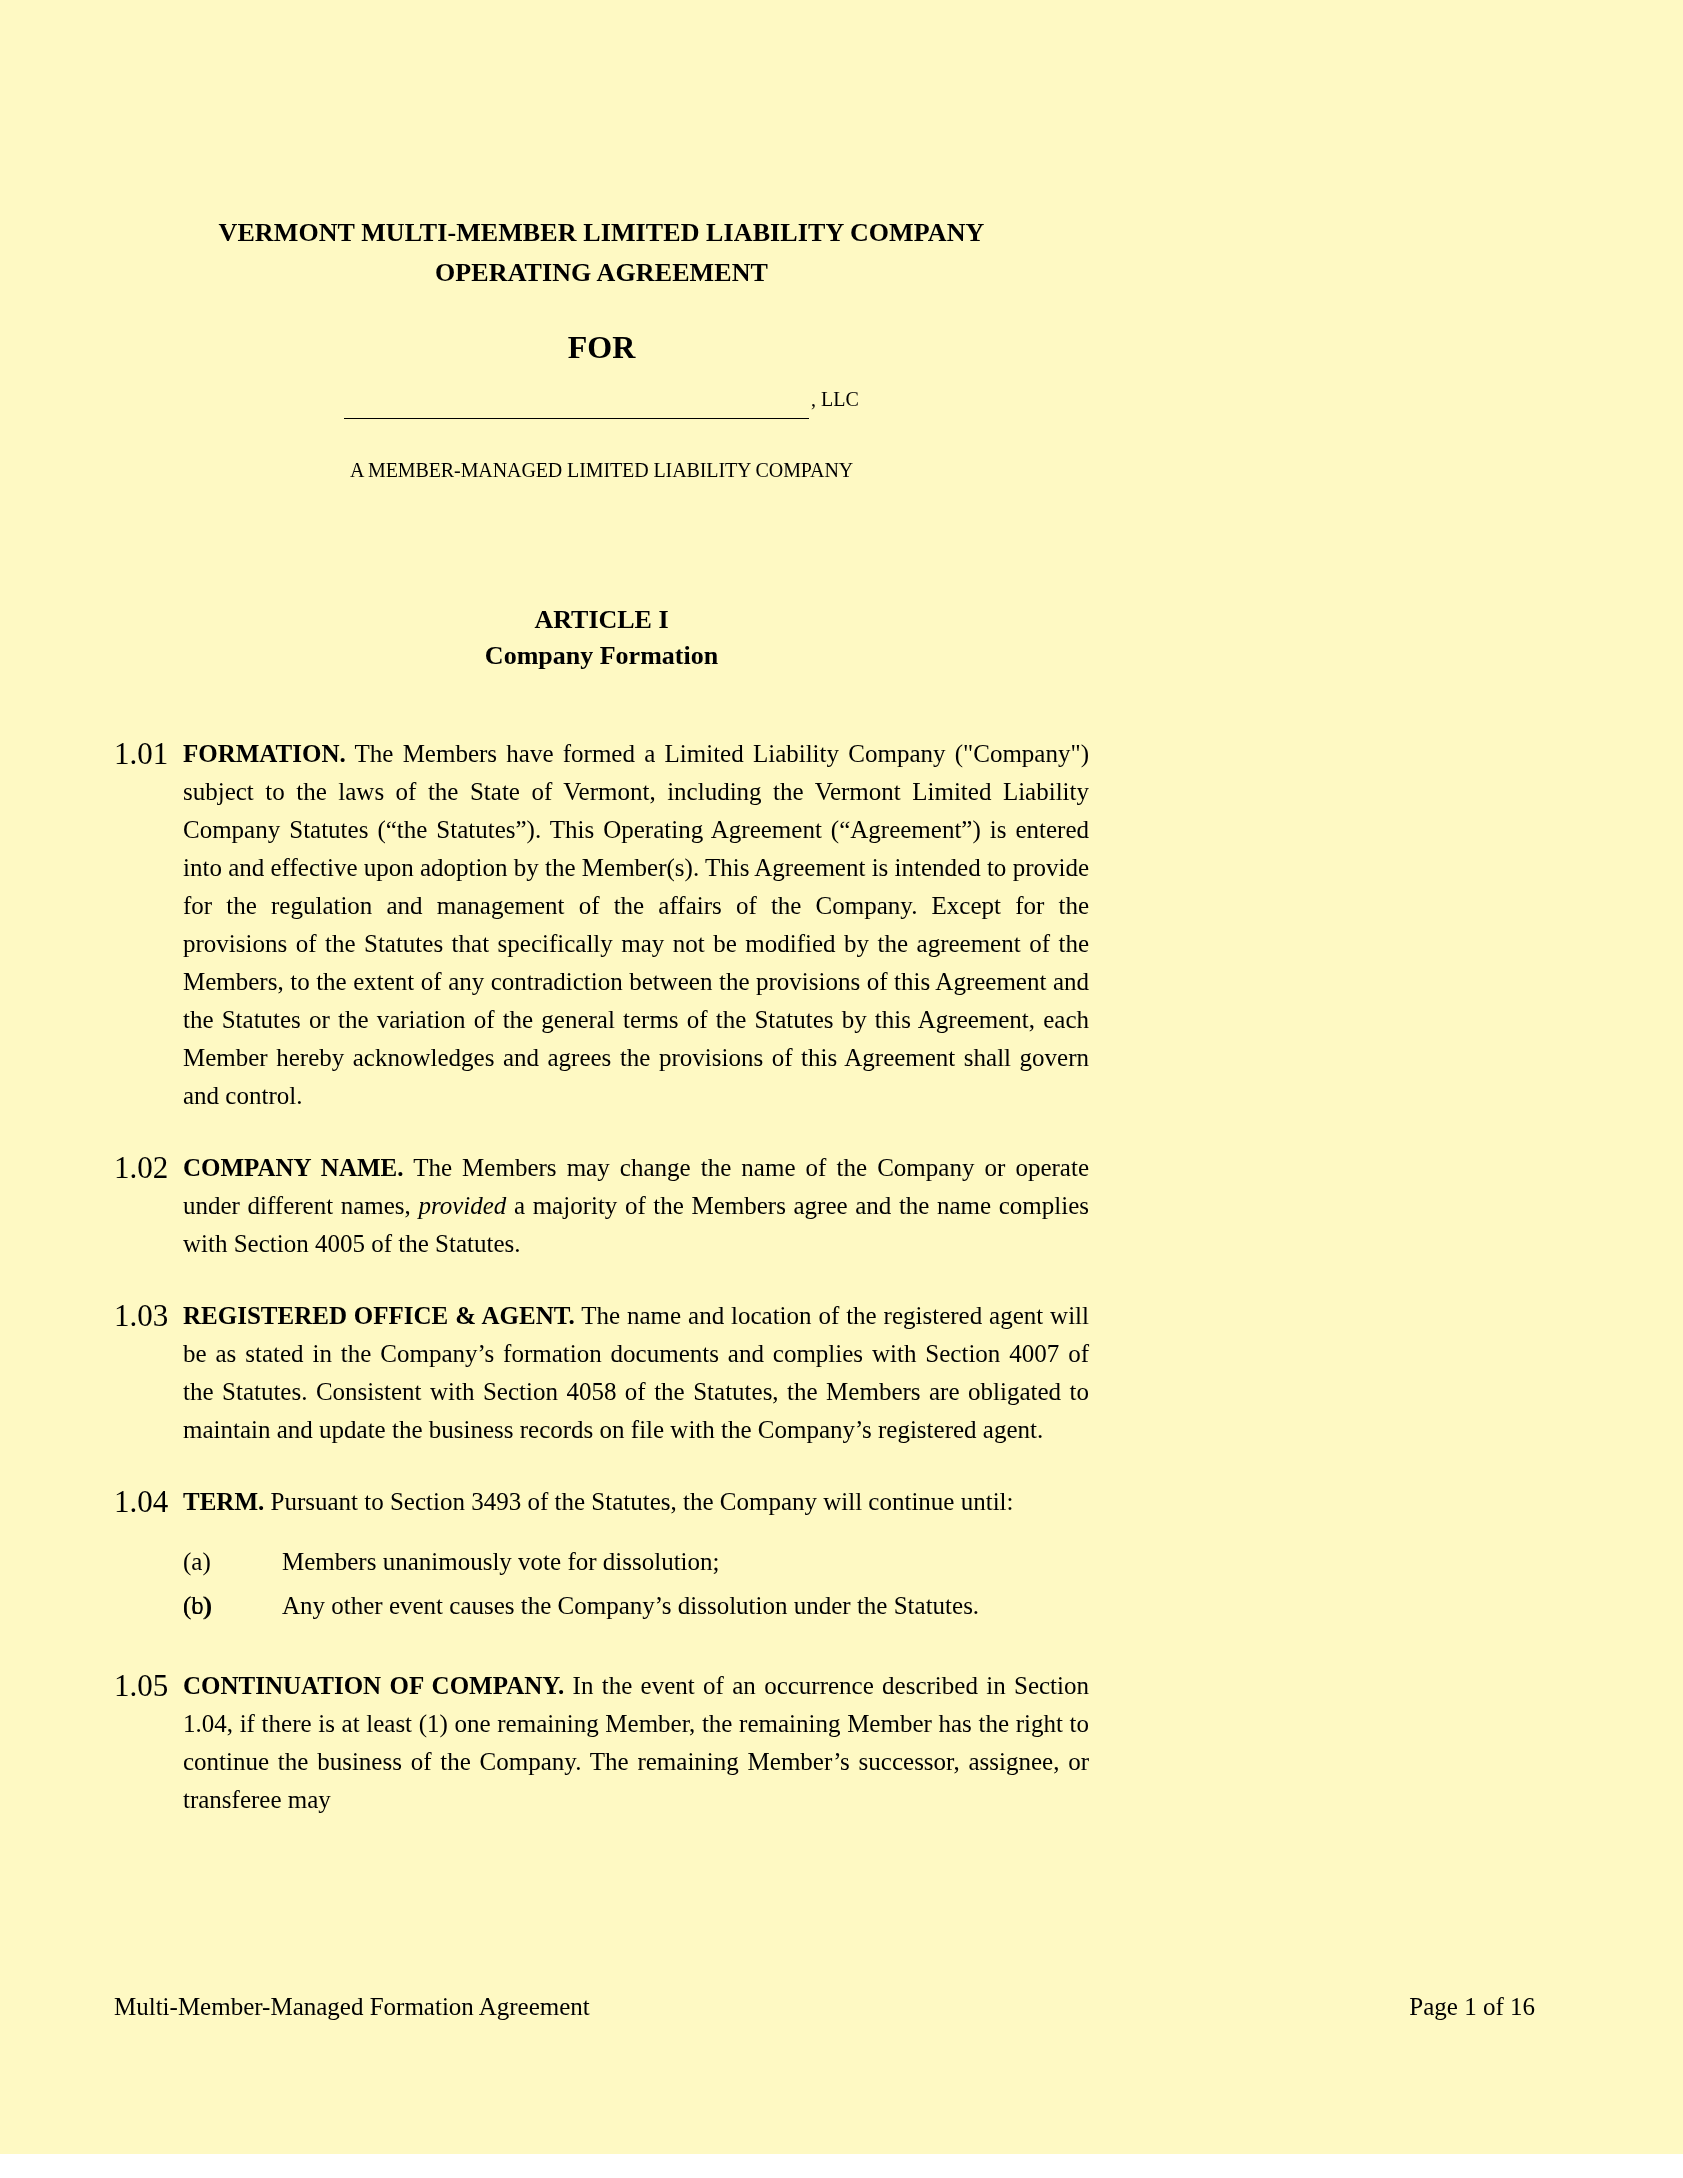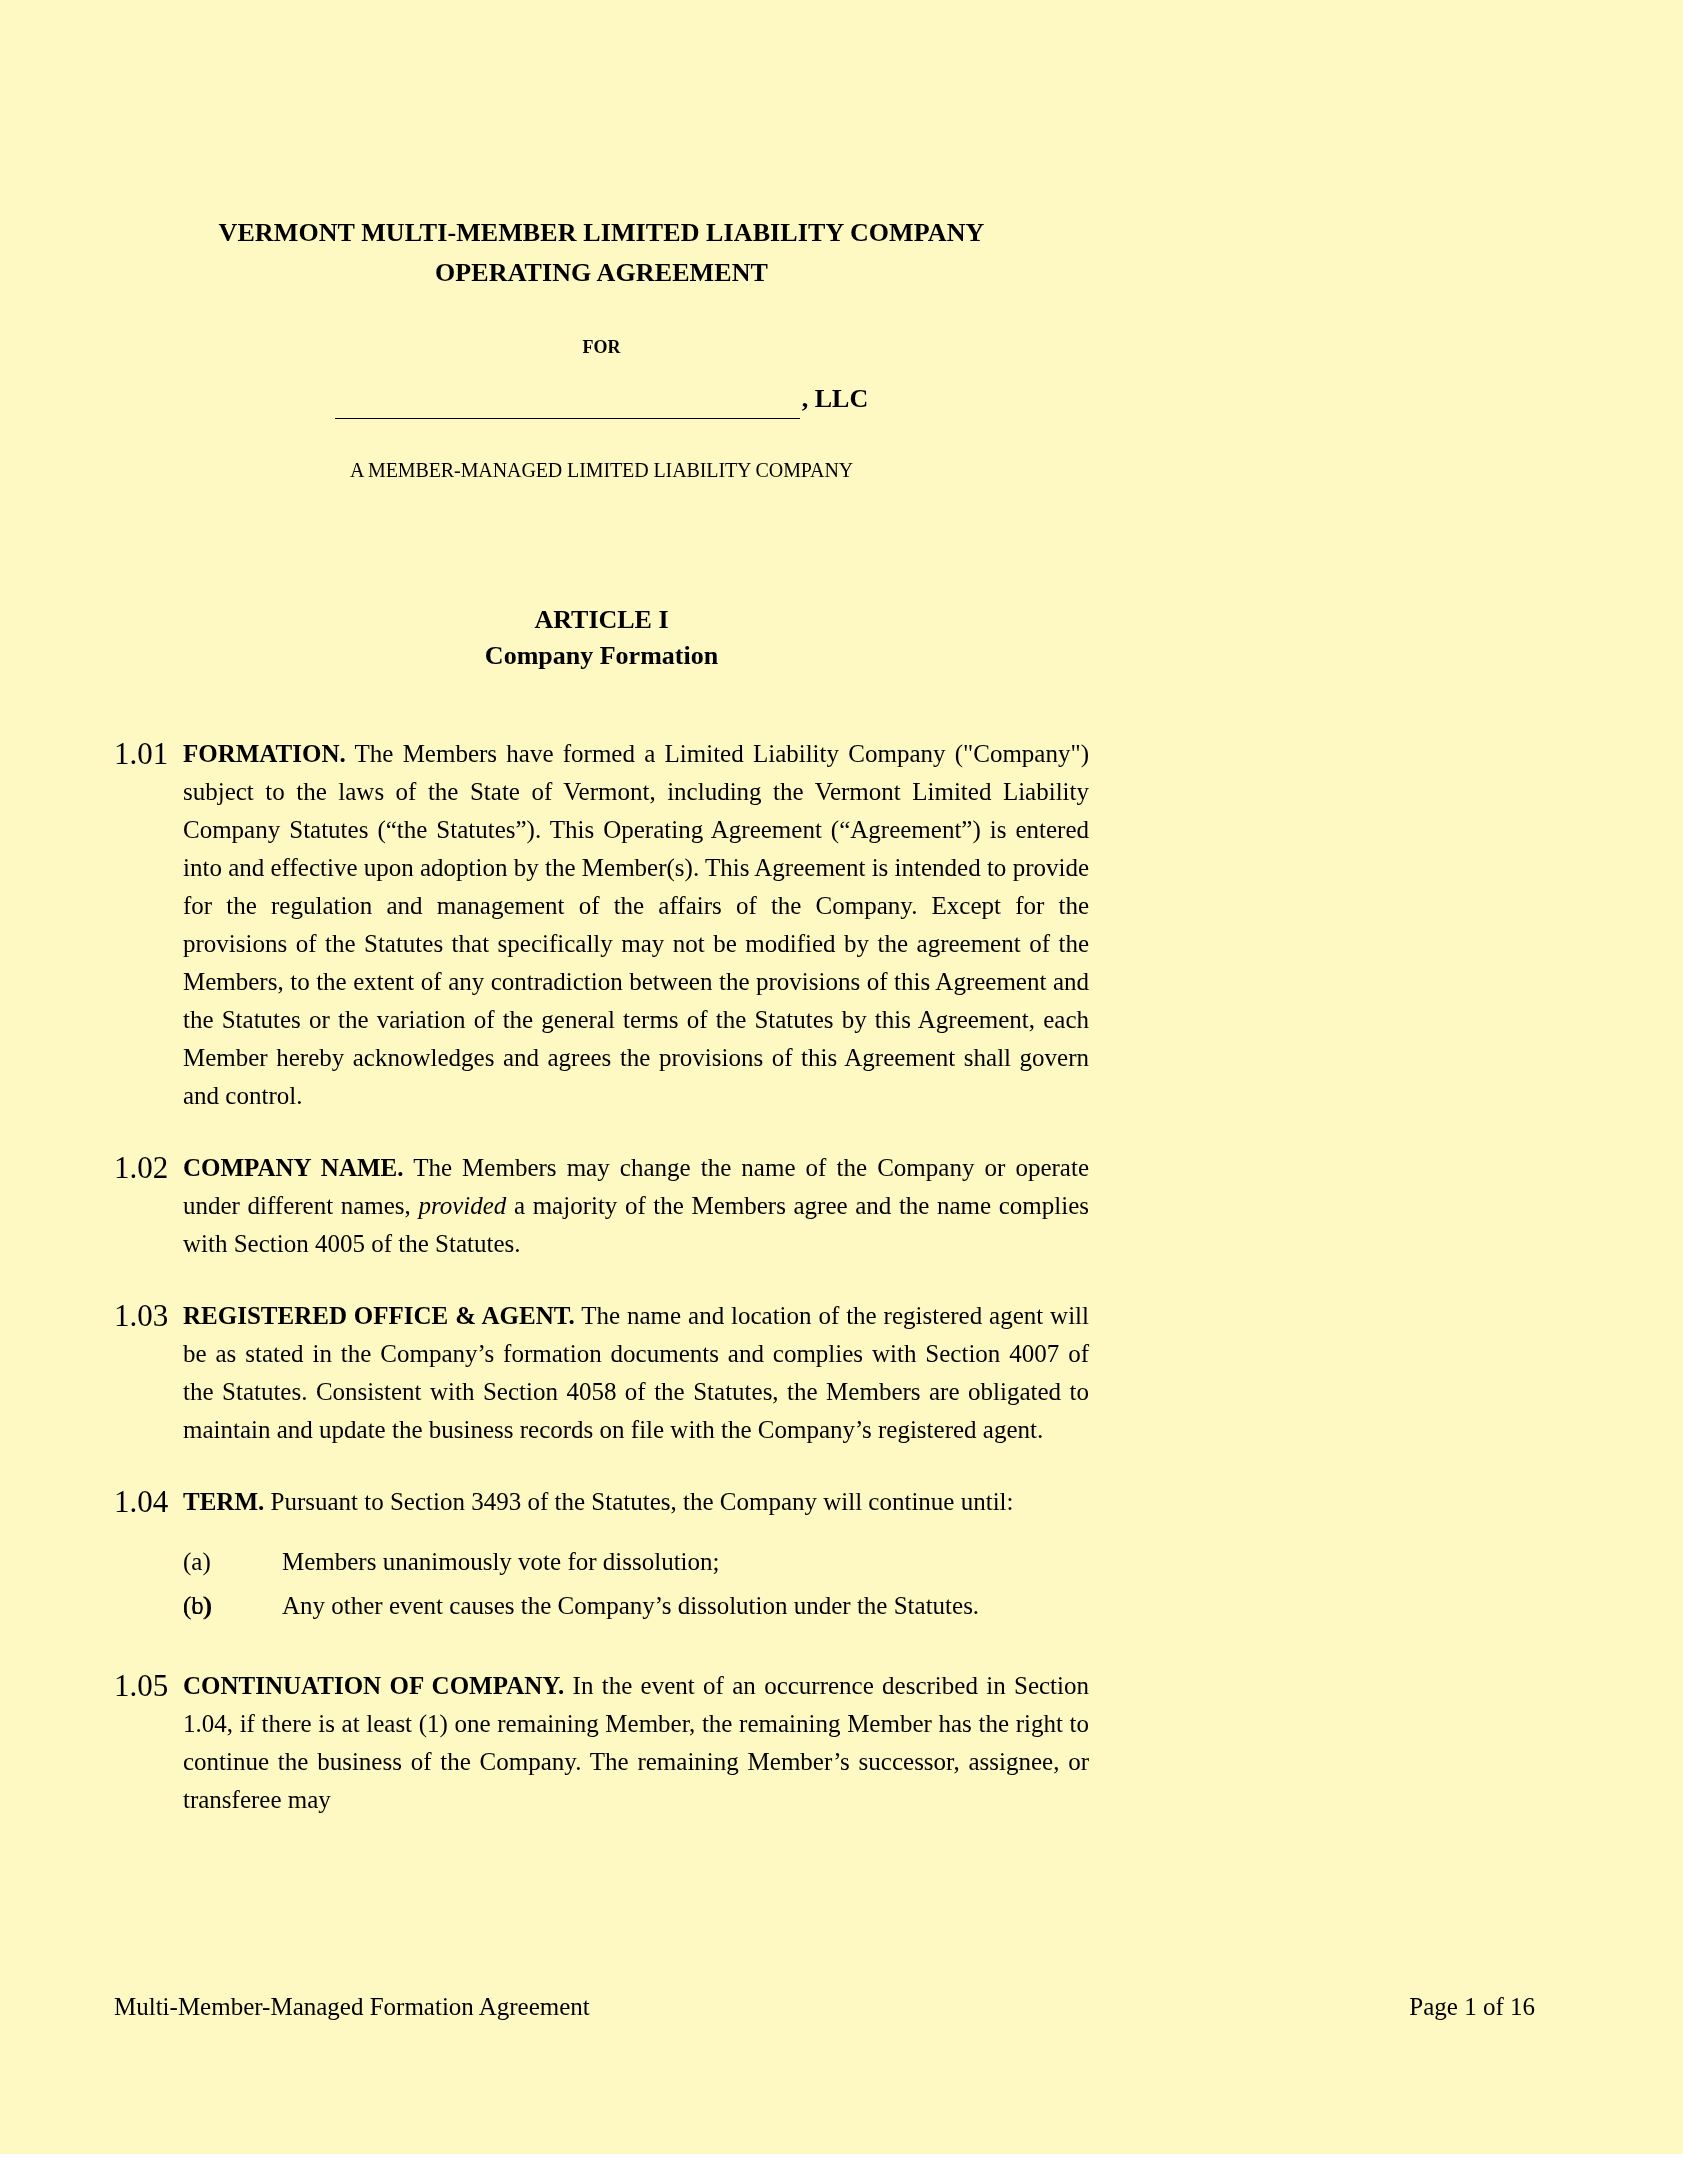--- a/index.html
+++ b/index.html
@@ -33,29 +33,29 @@
     text-align: center;
   }
   .title-line {
     font-size: 26px;
     font-weight: bold;
     line-height: 40px;
     letter-spacing: 0.1px;
     white-space: nowrap;
   }
   .title-for {
-    font-size: 18px;
+    font-size: 32px;
     font-weight: bold;
     line-height: 40px;
     margin-top: 34px;
   }
   .llc-line {
     margin-top: 12px;
-    font-size: 26px;
-    font-weight: bold;
+    font-size: 20px;
+    font-weight: normal;
     line-height: 40px;
     display: flex;
     justify-content: center;
     align-items: flex-end;
   }
   .blank-rule {
     display: inline-block;
     width: 465px;
     border-bottom: 1.6px solid #000;
     height: 26px;

